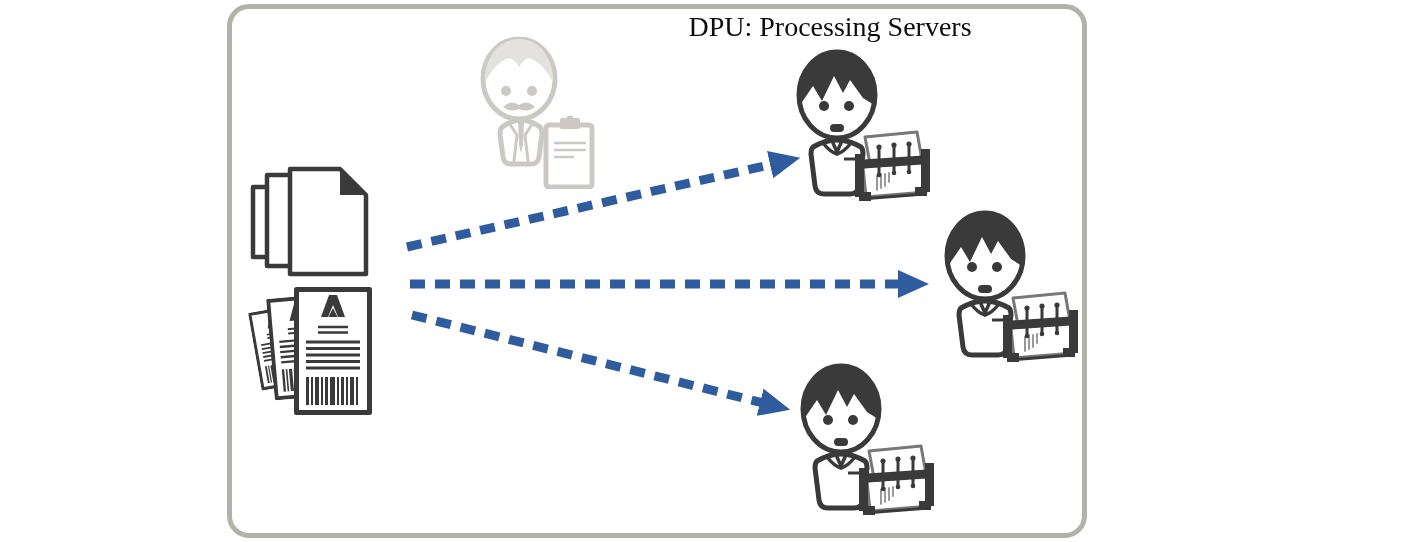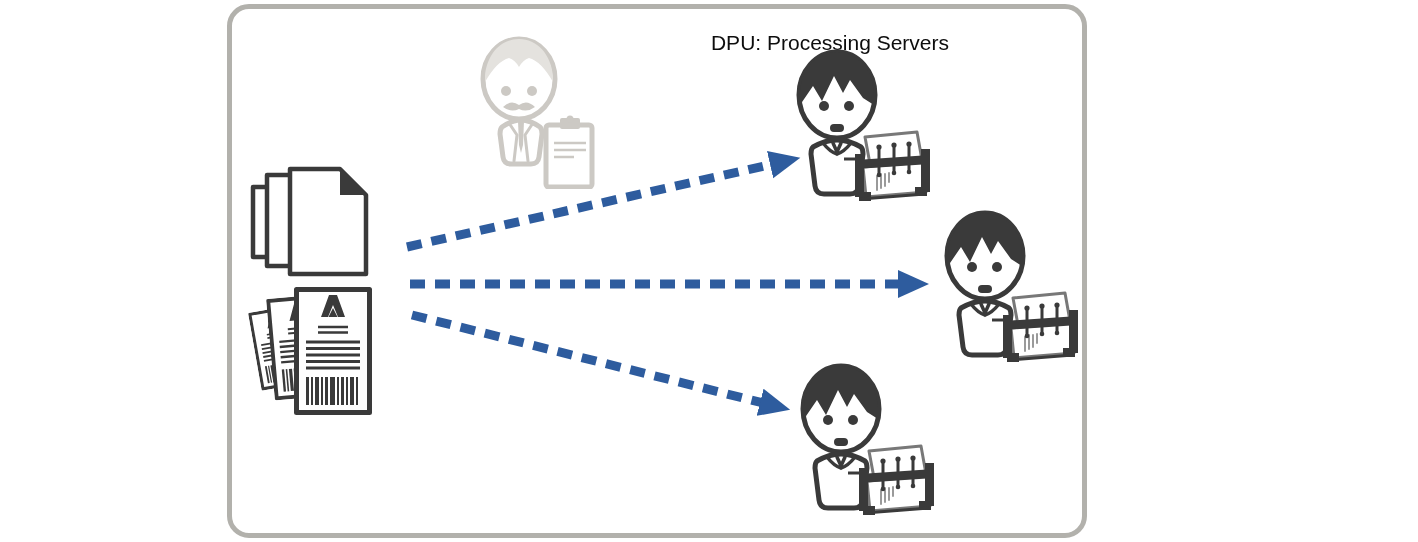--- a/index.html
+++ b/index.html
@@ -8,23 +8,23 @@
     background:var(--canvas-bg,#fff);
     font-family:"Liberation Sans",sans-serif;
   }
   .abs{position:absolute;}
   .frame{
     position:absolute;left:227px;top:4px;width:860px;height:534px;
     box-sizing:border-box;border:5px solid var(--frame-border,#b2b1ac);
     border-radius:22px;background:transparent;
   }
   .title{
-    position:absolute;left:648px;top:28px;width:364px;
-    text-align:center;font-size:21px;line-height:30px;
-    color:var(--title-text,#0d0d0d);white-space:nowrap;
+    position:absolute;left:648px;top:12px;width:364px;
+    text-align:center;font-size:28px;line-height:30px;
+    color:var(--title-text,#0d0d0d);white-space:nowrap;font-family:Liberation Serif, serif;
   }
   
   .outline{fill:#fff;stroke:var(--icon-dark,#3a3a3a);stroke-width:5;stroke-linejoin:round;}
   .outline-mid{fill:#fff;stroke:var(--icon-dark,#3a3a3a);stroke-width:4.5;stroke-linejoin:round;}
   .solid{fill:var(--icon-dark,#3a3a3a);stroke:none;}
   .thin{stroke:var(--icon-dark,#3a3a3a);stroke-width:3.5;fill:none;stroke-linecap:round;}
   .thin25{stroke:var(--icon-dark,#3a3a3a);stroke-width:2.5;fill:none;stroke-linecap:butt;}
   .thin3{stroke:var(--icon-dark,#3a3a3a);stroke-width:3;fill:none;stroke-linecap:butt;}
   .soft{fill:#fff;stroke:var(--printer-gray,#787878);stroke-width:3;stroke-linejoin:round;}
   .softline{stroke:#9a9a9a;stroke-width:2;fill:none;stroke-linecap:round;}

